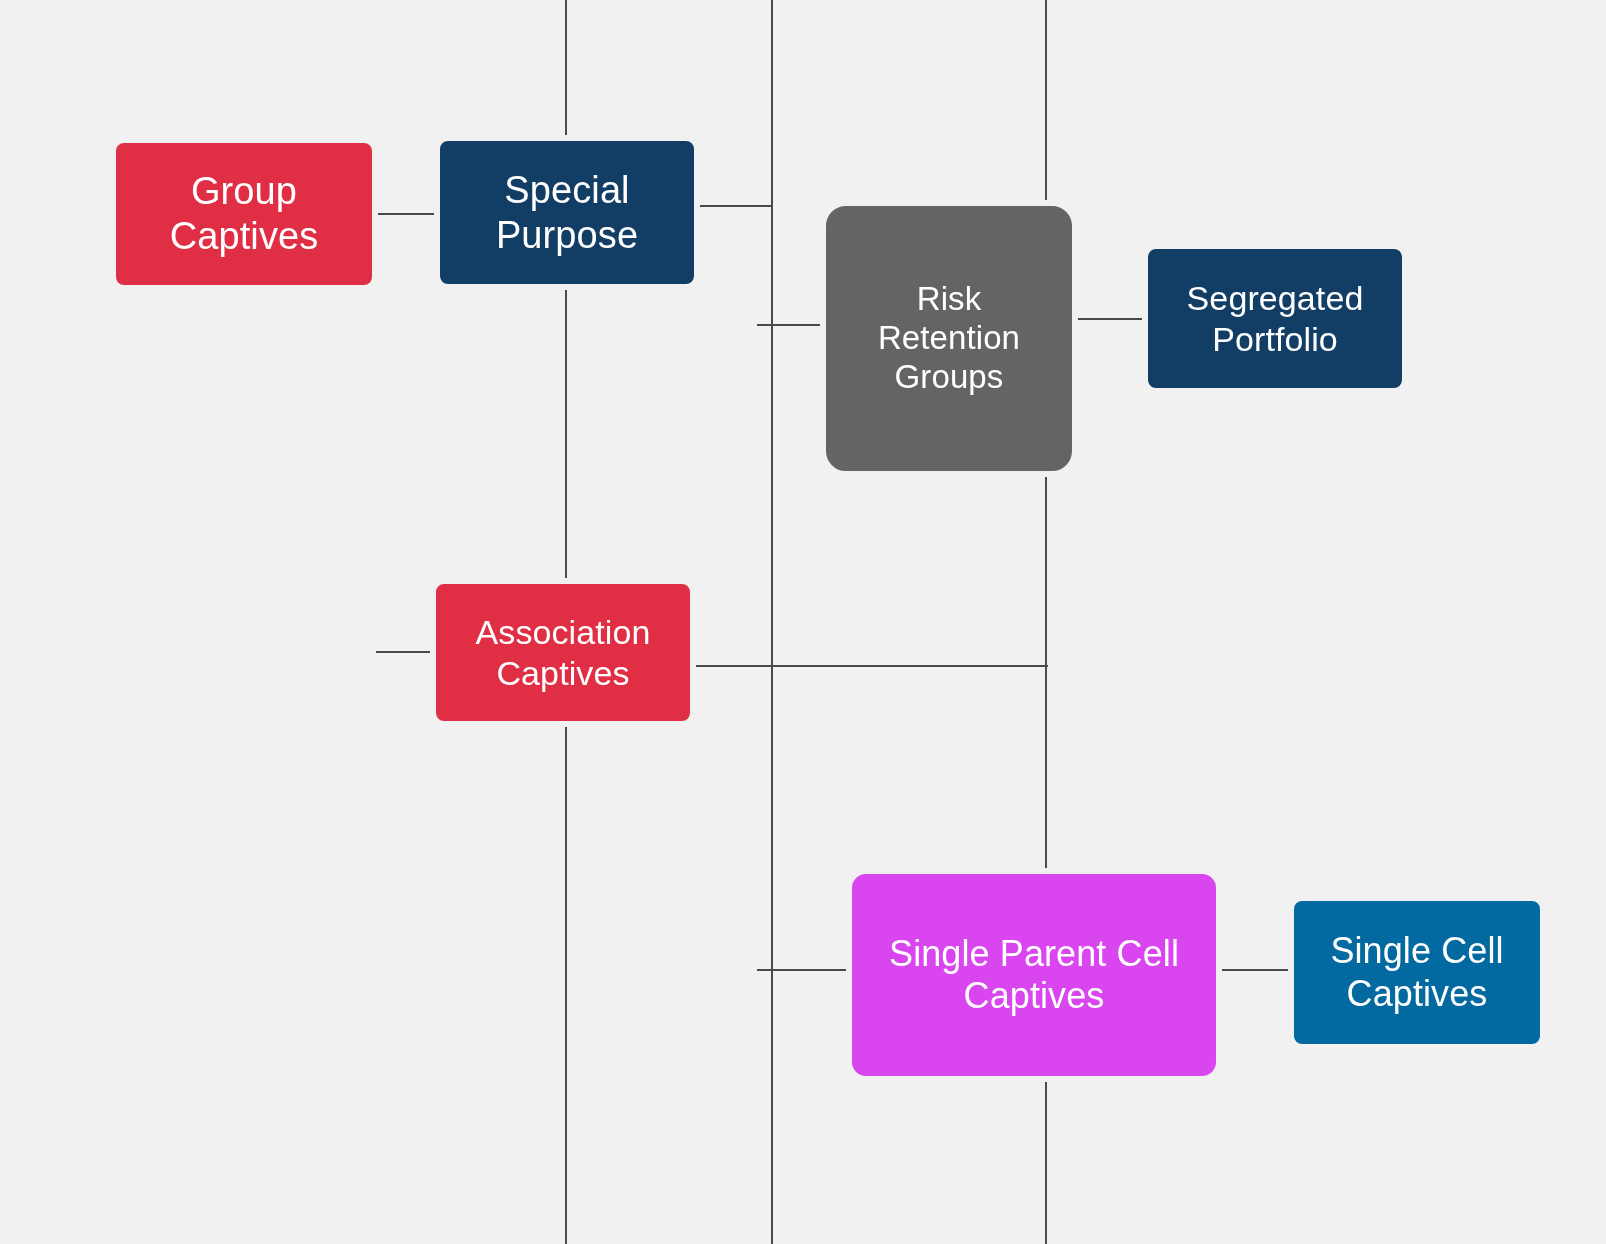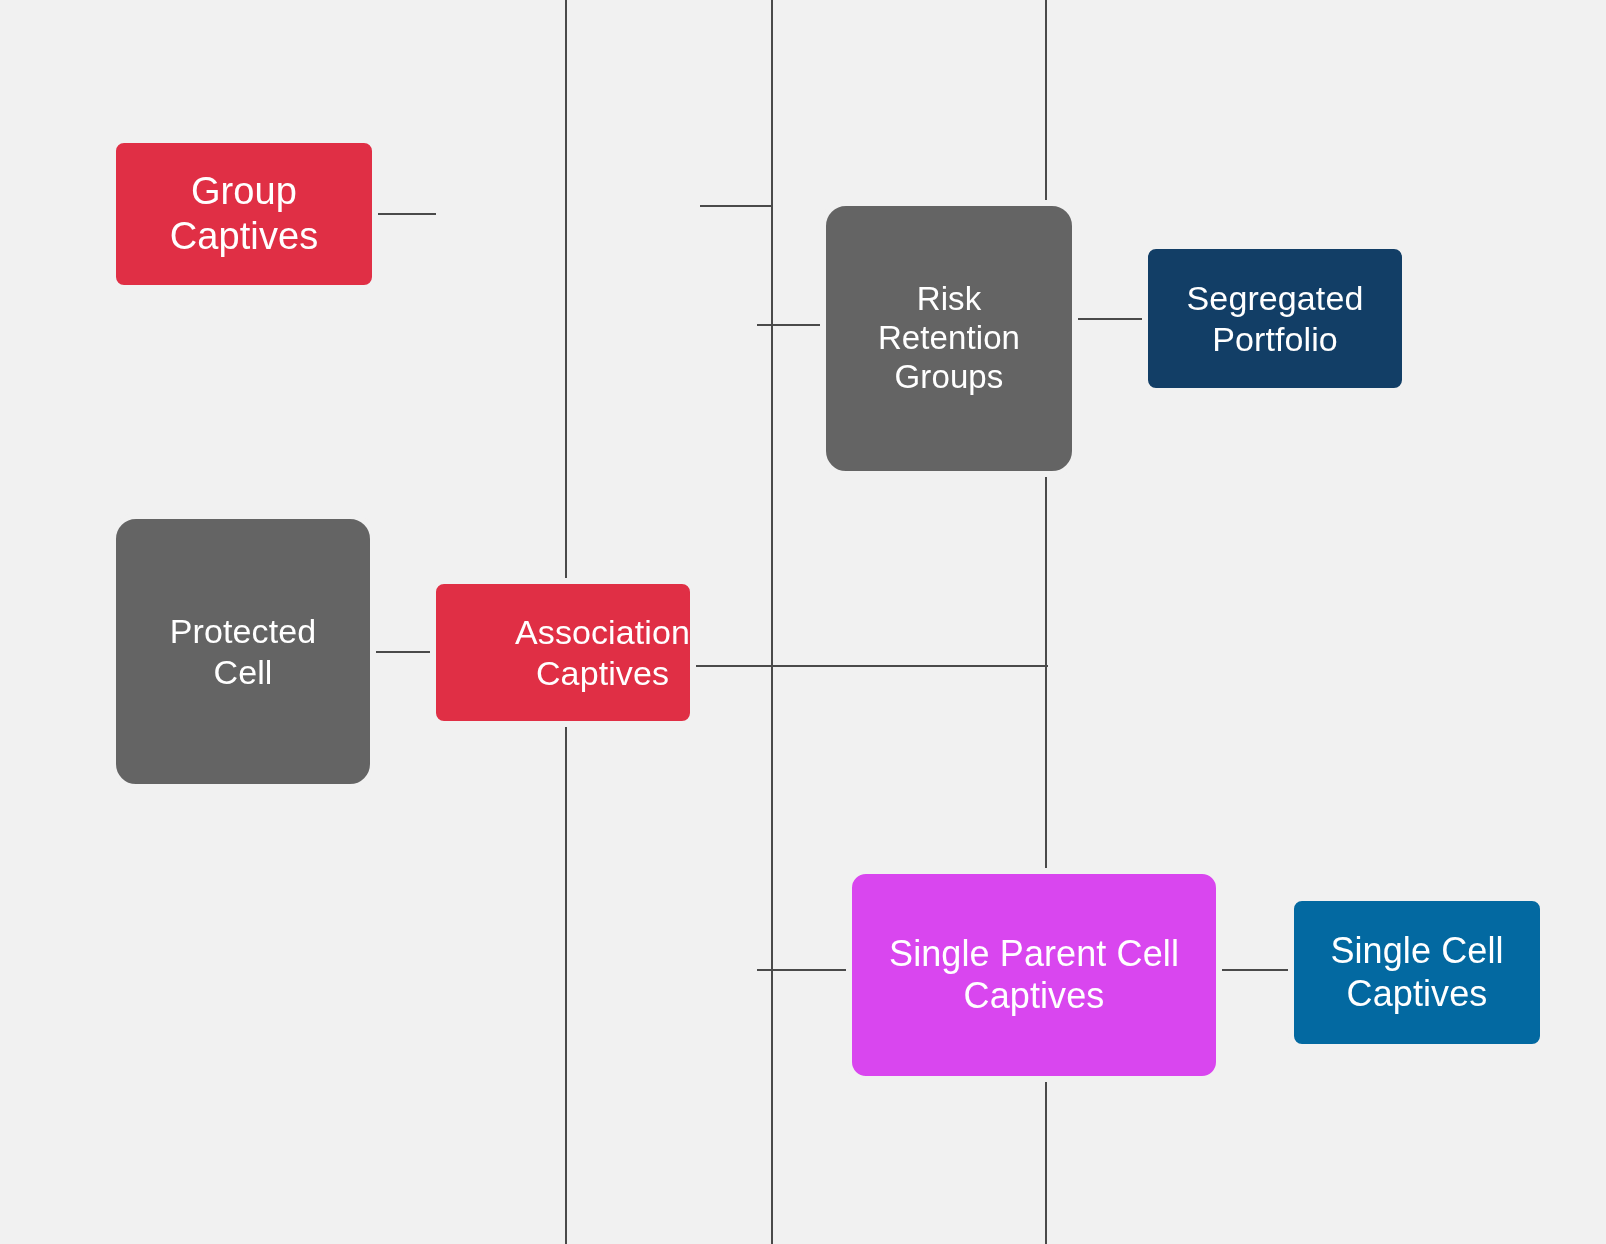--- a/index.html
+++ b/index.html
@@ -67,26 +67,26 @@
     <div class="hline" style="left: 378px; top: 213px; width: 58px; background: rgb(74, 74, 74);"></div>
     <div class="hline" style="left: 700px; top: 205px; width: 72px; background: rgb(74, 74, 74);"></div>
     <div class="hline" style="left: 757px; top: 324px; width: 66px; background: rgb(74, 74, 74);"></div>
     <div class="hline" style="left: 1078px; top: 318px; width: 66px; background: rgb(74, 74, 74);"></div>
     <div class="hline" style="left: 376px; top: 651px; width: 56px; background: rgb(74, 74, 74);"></div>
     <div class="hline" style="left: 696px; top: 665px; width: 352px; background: rgb(74, 74, 74);"></div>
     <div class="hline" style="left: 757px; top: 969px; width: 92px; background: rgb(74, 74, 74);"></div>
     <div class="hline" style="left: 1222px; top: 969px; width: 68px; background: rgb(74, 74, 74);"></div>
     <div class="node red" style="left: 110px; top: 137px; width: 268px; height: 154px; font-size: 38px; border-radius: 14px; background: rgb(224, 47, 69); color: rgb(255, 255, 255); border-color: rgb(241, 241, 241); text-align: center;"><span class="label">Group
 Captives</span></div>
+    <div class="node navy" style="left: 434px; top: 135px; width: 266px; height: 155px; font-size: 38px; border-radius: 14px; background: rgb(18, 62, 102); color: rgb(255, 255, 255); border-color: rgb(241, 241, 241);"><span class="label">Special
+Purpose</span></div>
     <div class="node navy" style="left: 1142px; top: 243px; width: 266px; height: 151px; font-size: 34px; border-radius: 14px; background: rgb(18, 62, 102); color: rgb(255, 255, 255); border-color: rgb(241, 241, 241);"><span class="label">Segregated
 Portfolio</span></div>
     <div class="node gray" style="left: 820px; top: 200px; width: 258px; height: 277px; font-size: 33px; border-radius: 26px; background: rgb(100, 100, 100); color: rgb(255, 255, 255); border-color: rgb(241, 241, 241);"><span class="label">Risk
 Retention
 Groups</span></div>
-    <div class="node gray" style="left: 110px; top: 513px; width: 266px; height: 277px; font-size: 34px; border-radius: 26px; background: rgb(100, 100, 100); color: rgb(255, 255, 255); border-color: rgb(241, 241, 241);"><span class="label">Protected
-Cell</span></div>
-    <div class="node red" style="left: 430px; top: 578px; width: 266px; height: 149px; font-size: 34px; border-radius: 14px; background: rgb(224, 47, 69); color: rgb(255, 255, 255); border-color: rgb(241, 241, 241); justify-content: flex-end;"><span class="label">Association
+    <div class="node red" style="left: 430px; top: 578px; width: 266px; height: 149px; font-size: 34px; border-radius: 14px; background: rgb(224, 47, 69); color: rgb(255, 255, 255); border-color: rgb(241, 241, 241);"><span class="label">Association
 Captives</span></div>
     <div class="node navy" style="left: 846px; top: 868px; width: 376px; height: 214px; font-size: 36px; border-radius: 20px; background: #d946ef; color: rgb(255, 255, 255); border-color: rgb(241, 241, 241);"><span class="label">Single Parent Cell
 Captives</span></div>
     <div class="node red" style="left: 1288px; top: 895px; width: 258px; height: 155px; font-size: 36px; border-radius: 14px; background: #0369a1; color: rgb(255, 255, 255); border-color: rgb(241, 241, 241);"><span class="label">Single Cell
 Captives</span></div>
   </div>
 
 </body></html>

